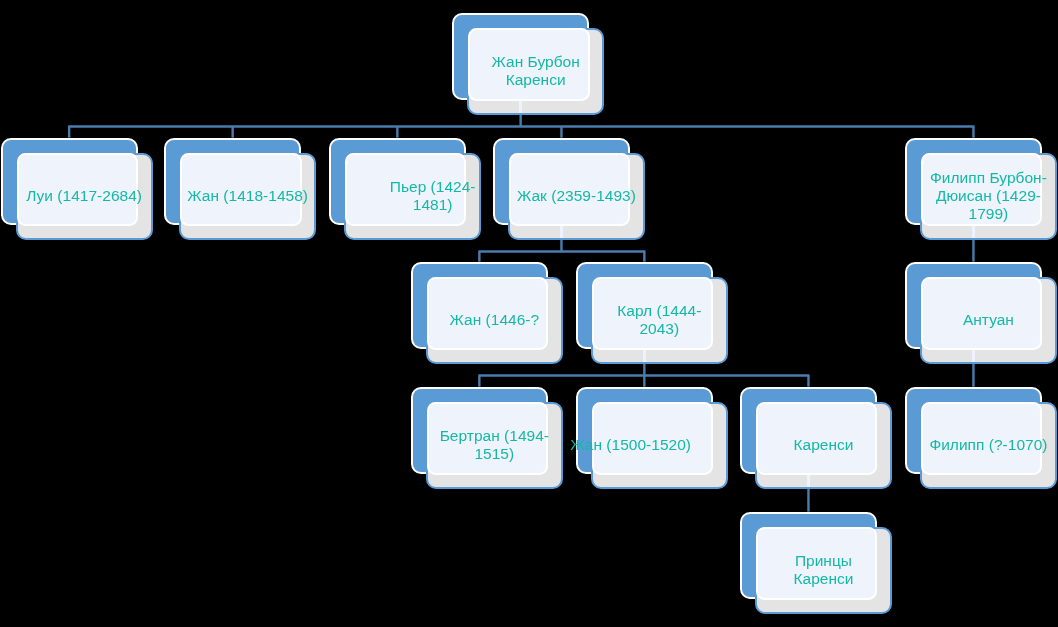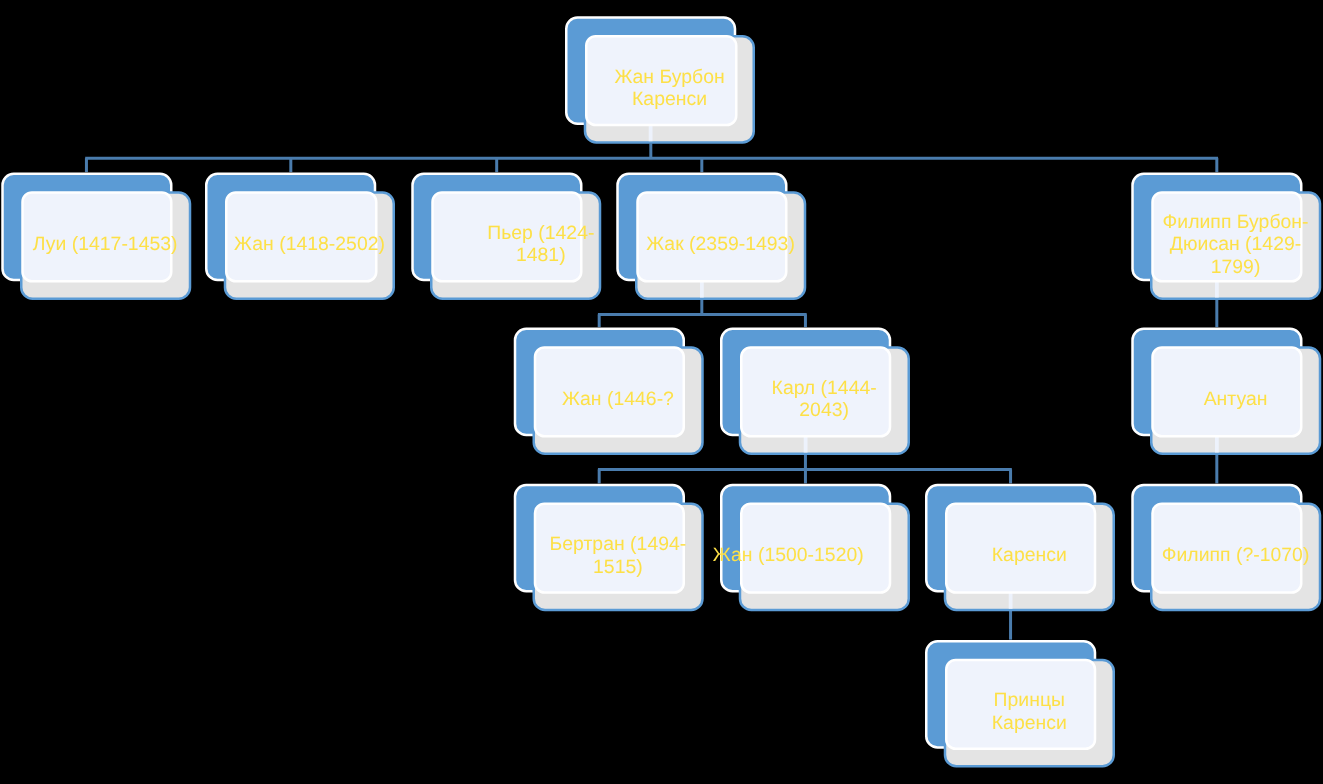--- a/index.html
+++ b/index.html
@@ -15,21 +15,21 @@
   .node-backdrop,.node{position:absolute;left:0;top:0;width:0;height:0;}
   .back{position:absolute;width:137.3px;height:87.1px;border-radius:10px;
         background:#5B9BD5;border:2px solid #FFFFFF;box-sizing:border-box;}
   .gray{position:absolute;width:137.3px;height:87.1px;border-radius:10px;
         background:#E4E4E4;border:2px solid #5B9BD5;box-sizing:border-box;}
   .streak{position:absolute;width:2.6px;background:#EDF2FC;}
   .card{position:absolute;width:121.4px;height:73.4px;border-radius:8.5px;
         background:#EFF3FC;border:2.5px solid #FFFFFF;box-sizing:border-box;}
   .label{position:absolute;width:137.3px;height:87.1px;
          display:flex;align-items:center;justify-content:center;
-         text-align:center;color:#fde047;font-size:15.5px;line-height:18px;
+         text-align:center;color:#14b8a6;font-size:15.5px;line-height:18px;
          white-space:pre-line;letter-spacing:0.02px;}
 </style>
 </head>
 <body>
 
 <div id="stage">
 
   <svg id="lines" viewBox="0 0 1058 627" preserveAspectRatio="none">
     <line x1="520.65" y1="114.8" x2="520.65" y2="126.5"></line>
     <line x1="68.15" y1="126.5" x2="974.45" y2="126.5"></line>
@@ -116,25 +116,25 @@
   <div class="streak" style="left:972.15px;top:278.7px;height:83.1px"></div>
   <div class="streak" style="left:807.15px;top:403.7px;height:83.1px"></div>
 
   <div class="node">
     <div class="card" style="left:468.2px;top:27.9px"></div>
     <div class="label" style="left:467px;top:27.2px">Жан Бурбон
 Каренси</div>
   </div>
   <div class="node">
     <div class="card" style="left:16.7px;top:152.9px"></div>
-    <div class="label" style="left:15.5px;top:152.2px">Луи (1417-1453)</div>
+    <div class="label" style="left:15.5px;top:152.2px">Луи (1417-2684)</div>
   </div>
   <div class="node">
     <div class="card" style="left:180.2px;top:152.9px"></div>
-    <div class="label" style="left:179px;top:152.2px">Жан (1418-2502)</div>
+    <div class="label" style="left:179px;top:152.2px">Жан (1418-1458)</div>
   </div>
   <div class="node">
     <div class="card" style="left:344.9px;top:152.9px"></div>
     <div class="label" style="left:364px;top:152.2px">Пьер (1424-
 1481)</div>
   </div>
   <div class="node">
     <div class="card" style="left:509px;top:152.9px"></div>
     <div class="label" style="left:507.8px;top:152.2px">Жак (2359-1493)</div>
   </div>

